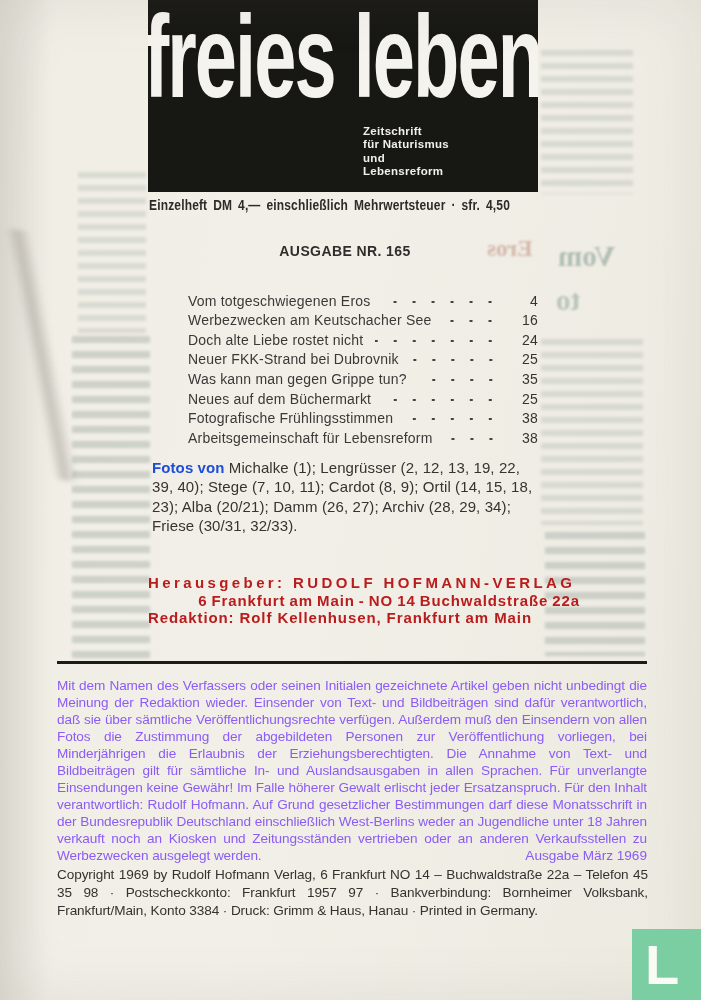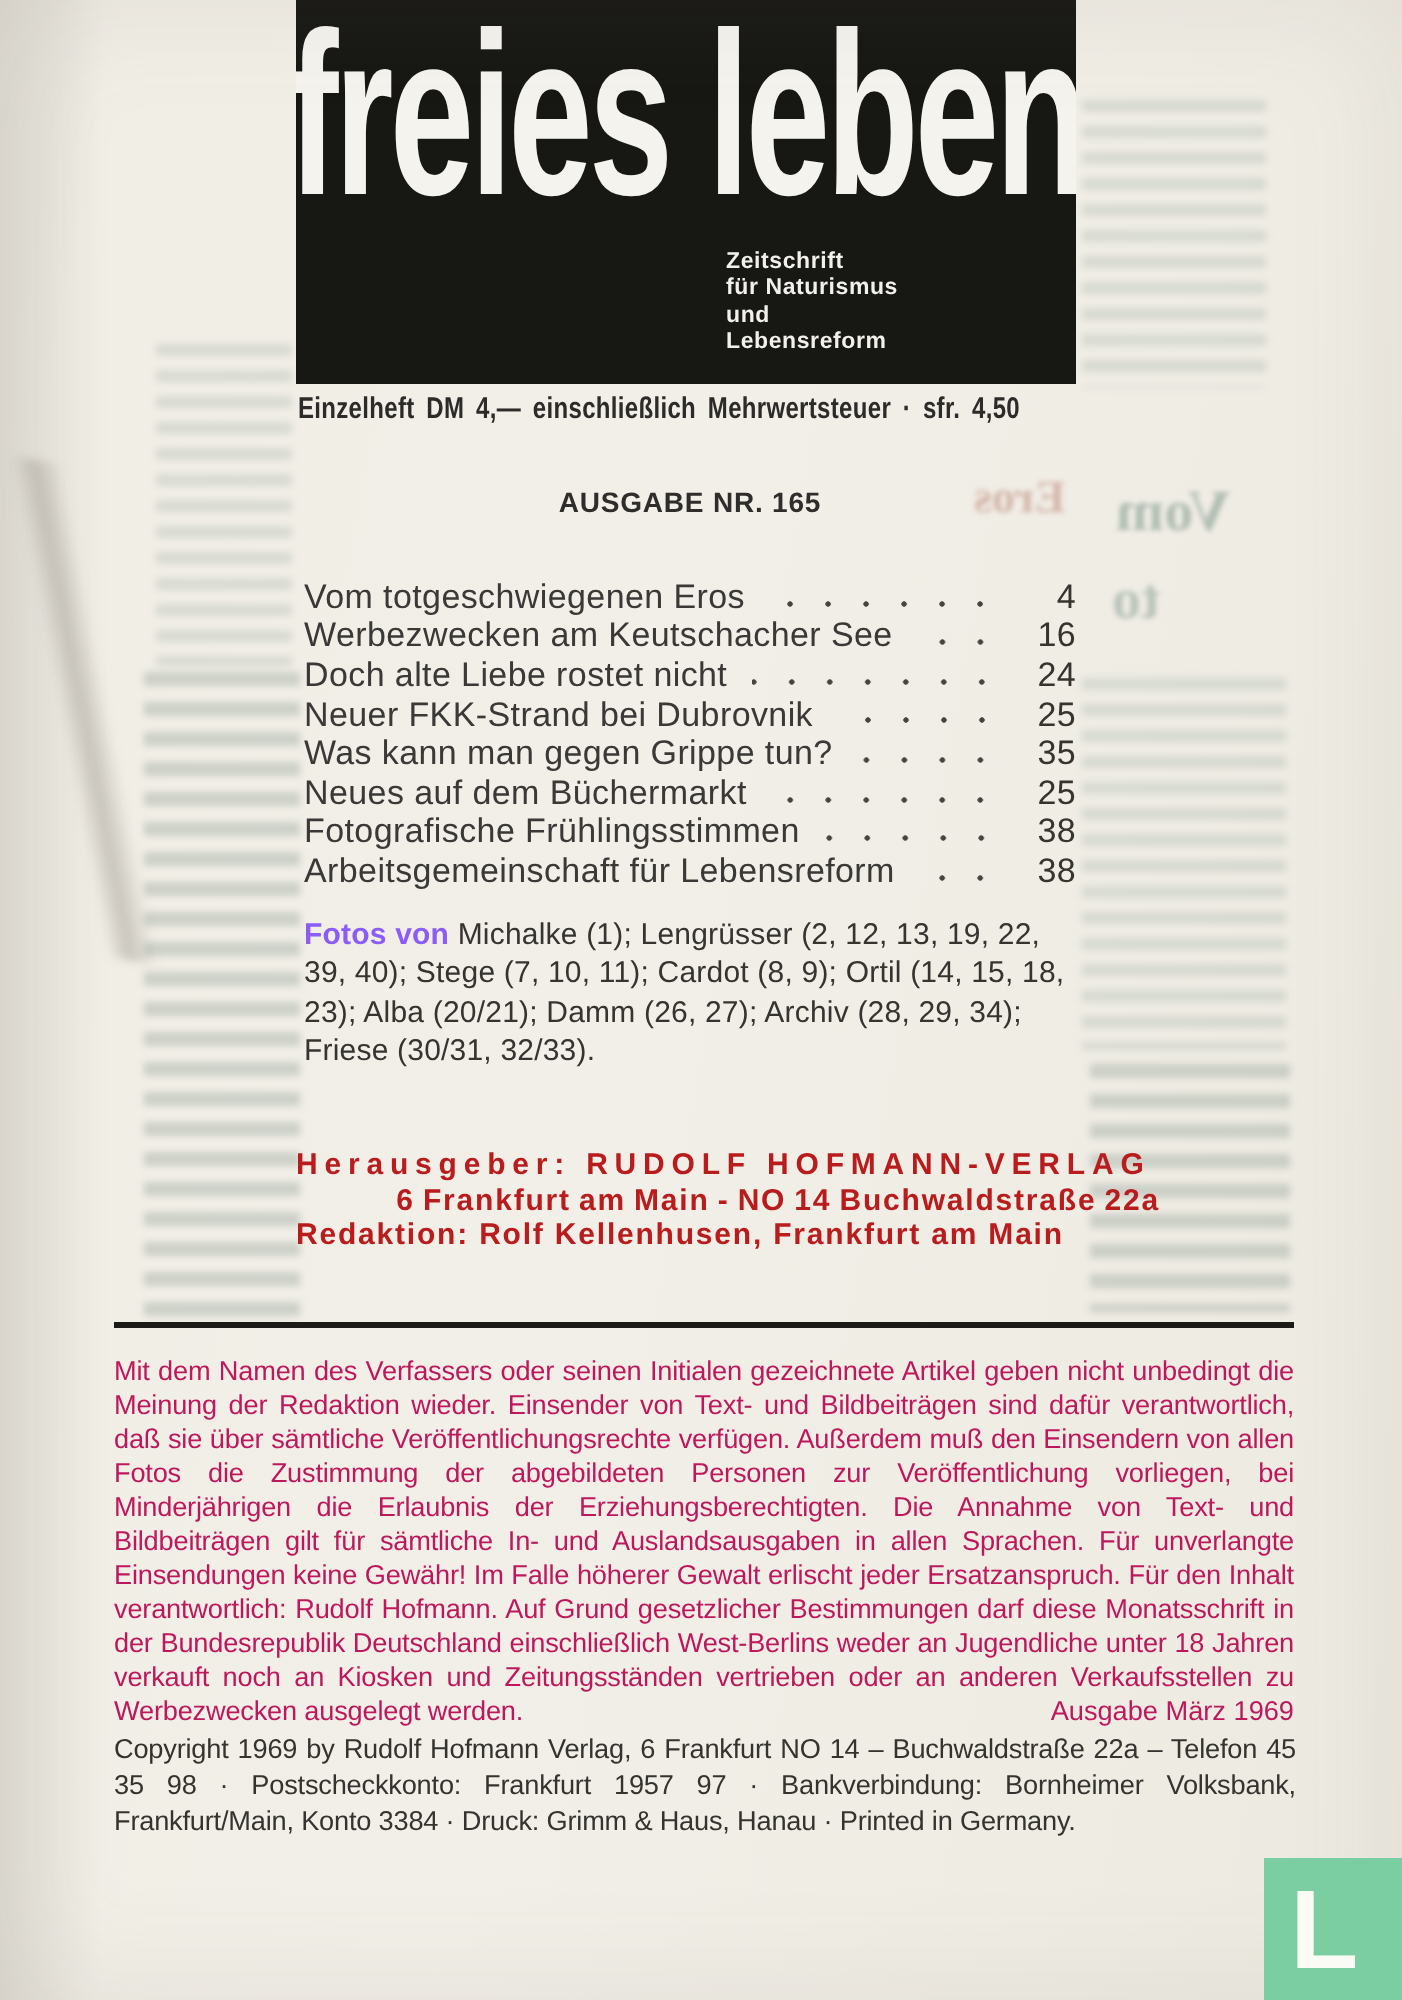--- a/index.html
+++ b/index.html
@@ -33,41 +33,41 @@
 
   .price-line{position:absolute;left:149px;top:196px;white-space:nowrap;font-weight:bold;
     font-size:15px;color:#2c2b29;transform:scaleX(.80);transform-origin:left center;
     word-spacing:3px;letter-spacing:.2px;}
 
   .issue-title{position:absolute;left:152px;top:243px;width:386px;text-align:center;
     font-weight:bold;font-size:14px;letter-spacing:.4px;color:#2e2d2b;}
 
   
   .toc{position:absolute;left:152px;top:289px;width:386px;}
-  .toc-row{display:flex;align-items:center;height:19.6px;font-size:17px;color:#3a3937;letter-spacing:.2px;}
+  .toc-row{display:flex;align-items:flex-end;height:19.6px;font-size:14px;color:#3a3937;letter-spacing:.2px;margin-left:36px;}
   .toc-title{white-space:nowrap;}
   .toc-leader{flex:1;align-self:stretch;margin:0 10px 0 12px;
     background-image:radial-gradient(circle,#45443f 1.2px,rgba(0,0,0,0) 1.5px);
     background-size:19px 6px;background-repeat:repeat-x;
     background-position:right 2px bottom 4px;}
   .toc-page{width:26px;text-align:right;color:#35342f;}
 
   .fotos{position:absolute;left:152px;top:458px;width:388px;font-size:15px;
     line-height:19.3px;color:#353431;letter-spacing:.1px;text-align:left;}
-  .fotos b{color:#8b5cf6;}
+  .fotos b{color:#1d4ed8;}
 
   .publisher{position:absolute;left:148px;top:574px;width:432px;color:#b91c1c;font-weight:bold;white-space:nowrap;}
   .pub-l1{font-size:15px;letter-spacing:3.4px;line-height:17.6px;}
   .pub-l2{font-size:15px;letter-spacing:.9px;line-height:17.6px;word-spacing:-1px;text-align:right;}
   .pub-l3{font-size:15px;letter-spacing:.9px;line-height:17.6px;}
 
   .rule{position:absolute;left:57px;top:661px;width:590px;height:3px;background:#1c1b18;}
 
   .legal{position:absolute;left:57px;top:677px;width:590px;font-size:13.6px;line-height:17px;
-    color:#be185d;text-align:justify;letter-spacing:-.1px;}
+    color:#8b5cf6;text-align:justify;letter-spacing:-.1px;}
   .legal .issue-date{position:absolute;right:0;bottom:0;background:transparent;letter-spacing:0;}
 
   .copyright{position:absolute;left:57px;top:866px;width:591px;font-size:13.6px;line-height:18px;
     color:#34332f;text-align:justify;letter-spacing:-.1px;}
 
   .watermark{position:absolute;left:632px;top:929px;width:69px;height:71px;background:#7bcda2;}
   .watermark .wl{position:absolute;left:13px;top:3px;font-weight:bold;font-size:56px;
     color:#fbfbf6;font-family:"Liberation Sans",sans-serif;}
 </style>
 </head>

